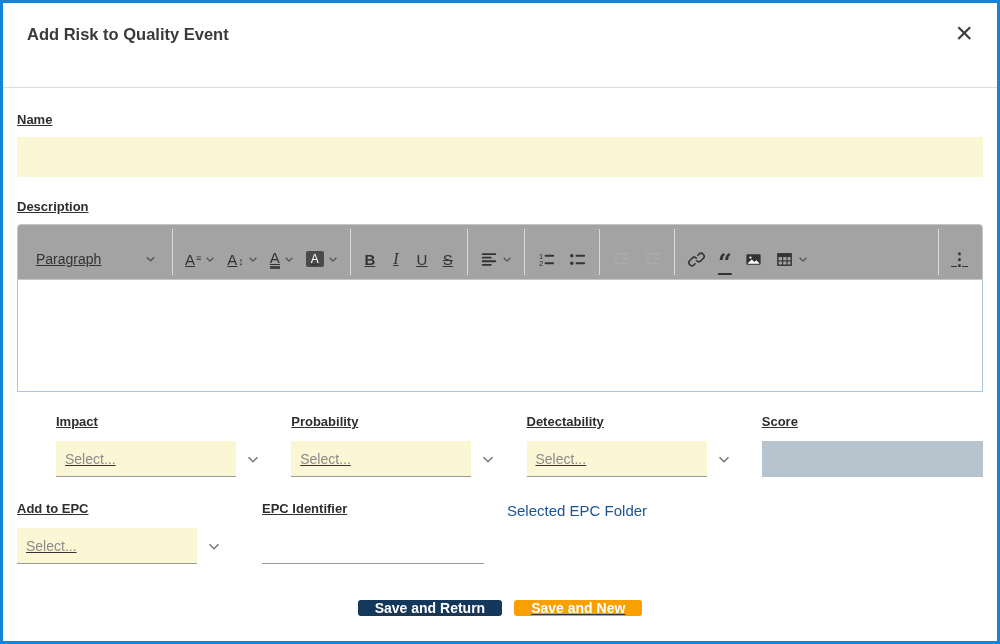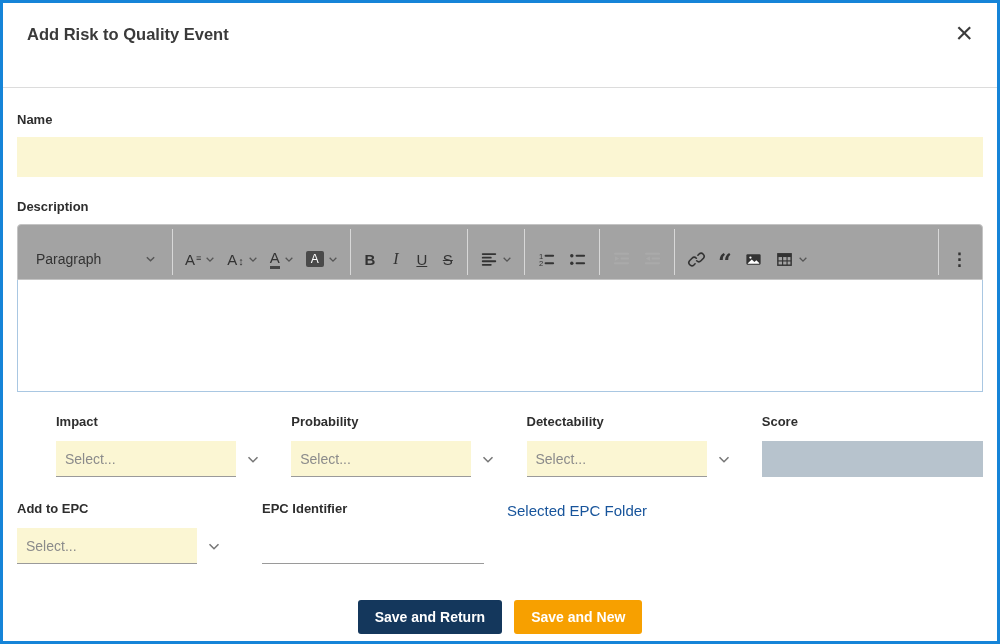--- a/index.html
+++ b/index.html
@@ -28,21 +28,21 @@
     height:85px;
     border-bottom:1px solid #dcdcdc;
   }
   .modal-title{font-size:16.5px;font-weight:700;color:#3a3a3a;margin:4px 12px 0 0;}
   .close-btn{
     background:none;border:none;cursor:pointer;
     font-size:30px;line-height:24px;color:#3c3c3c;padding:0 6px;
     font-family:"Liberation Sans", sans-serif;
   }
   
-  .modal-body{padding:8px 14px 0 14px;}
+  .modal-body{padding:8px 14px 0 14px;text-decoration:underline;}
   .field-label{font-size:13px;font-weight:700;color:#2e2e2e;display:block;}
   .name-label{margin:16px 0 10px 0;}
   .name-input{
     display:block;width:100%;height:40px;
     background:var(--input-yellow);
     border:none;outline:none;
     font-size:14px;padding:0 10px;
     font-family:"Liberation Sans", sans-serif;
   }
   .desc-label{margin:22px 0 10px 0;}
@@ -103,21 +103,21 @@
     width:222px;height:36px;border:none;outline:none;
     border-bottom:1px solid #9a9a9a;
     font-size:14px;background:transparent;
     font-family:"Liberation Sans", sans-serif;
   }
   
   .actions{margin-top:36px;display:flex;justify-content:center;gap:12px;}
   .btn{
     border:none;cursor:pointer;color:#fff;
     font-size:14px;font-weight:600;
-    padding:9px 17px;border-radius:3px;
+    padding:0 17px;border-radius:3px;
     font-family:"Liberation Sans", sans-serif;
   }
   .btn-navy{background:var(--navy);}
   .btn-orange{background:var(--orange);}
 </style>
 </head>
 <body>
 
 <div class="modal-header">
   <h1 class="modal-title">Add Risk to Quality Event</h1>

